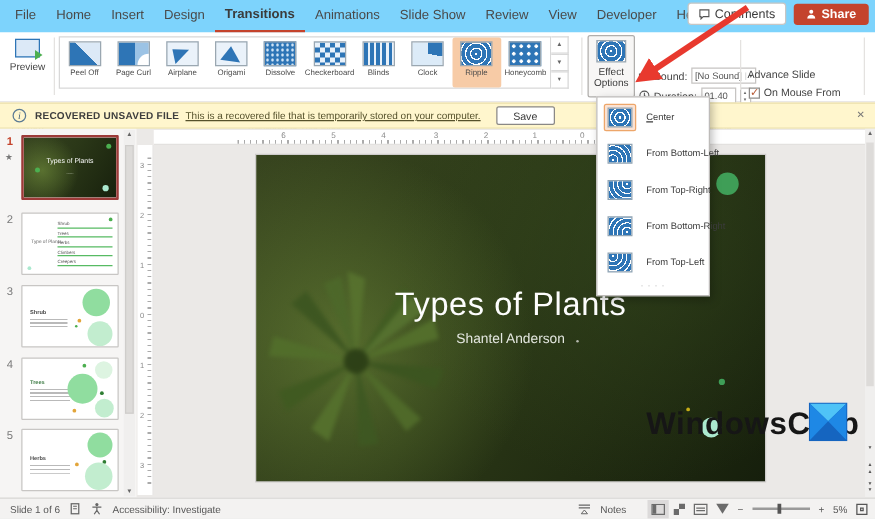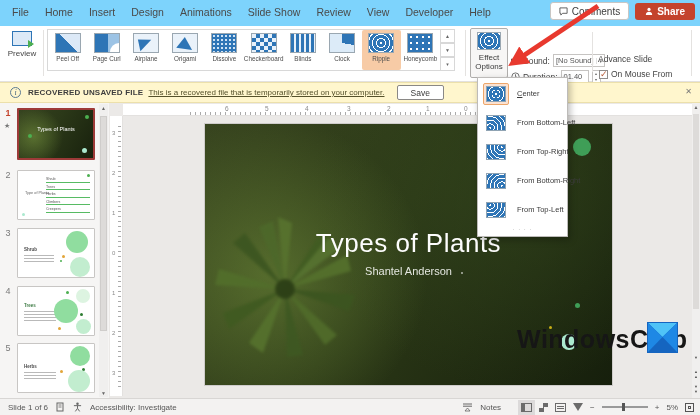--- a/index.html
+++ b/index.html
@@ -181,20 +181,21 @@
 <body>
 
 <div id="app">
 
   <div class="menubar">
     <div class="tabs">
       <div class="tab">File</div>
       <div class="tab">Home</div>
       <div class="tab">Insert</div>
       <div class="tab">Design</div>
+      <div class="tab active">Transitions</div>
       <div class="tab">Animations</div>
       <div class="tab">Slide Show</div>
       <div class="tab">Review</div>
       <div class="tab">View</div>
       <div class="tab">Developer</div>
       <div class="tab">Help</div>
     </div>
     <div class="menubar-right">
       <div class="btn-comments">
         <svg width="9" height="9" viewBox="0 0 10 10">

